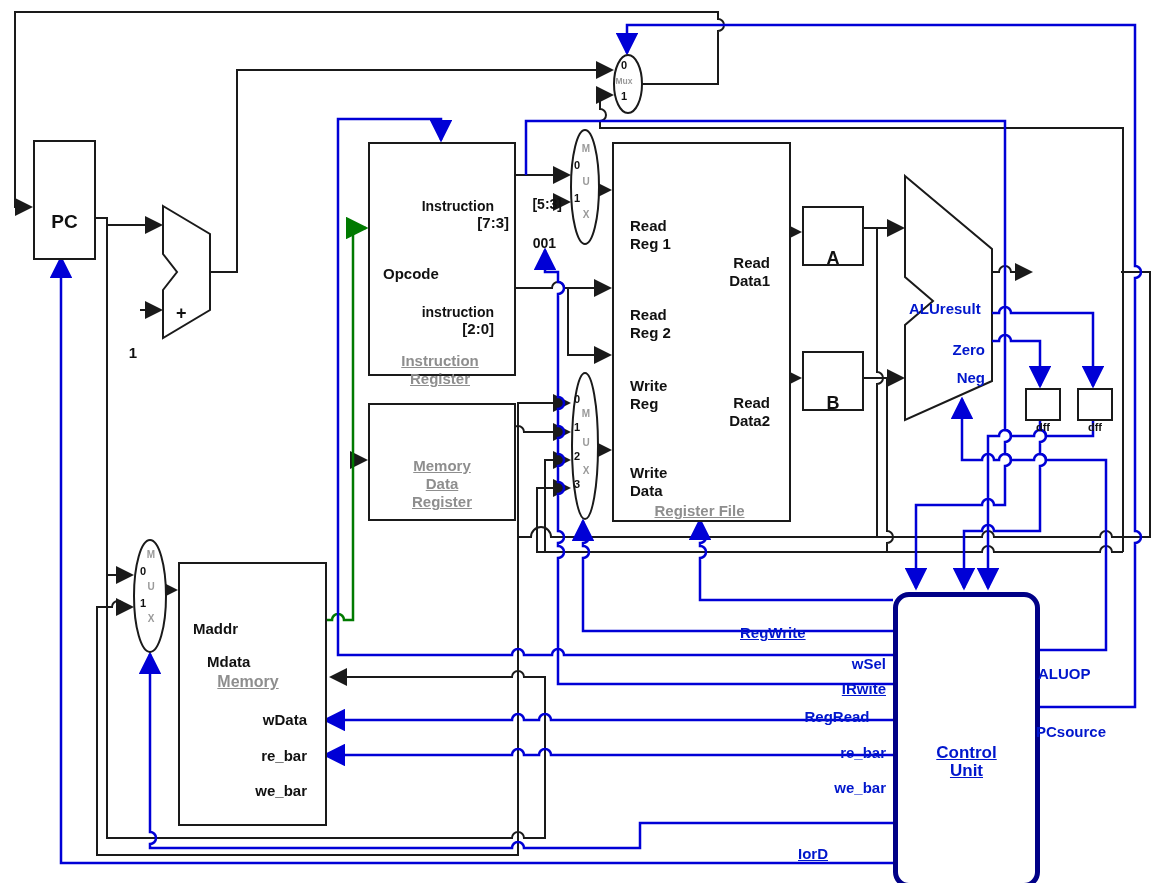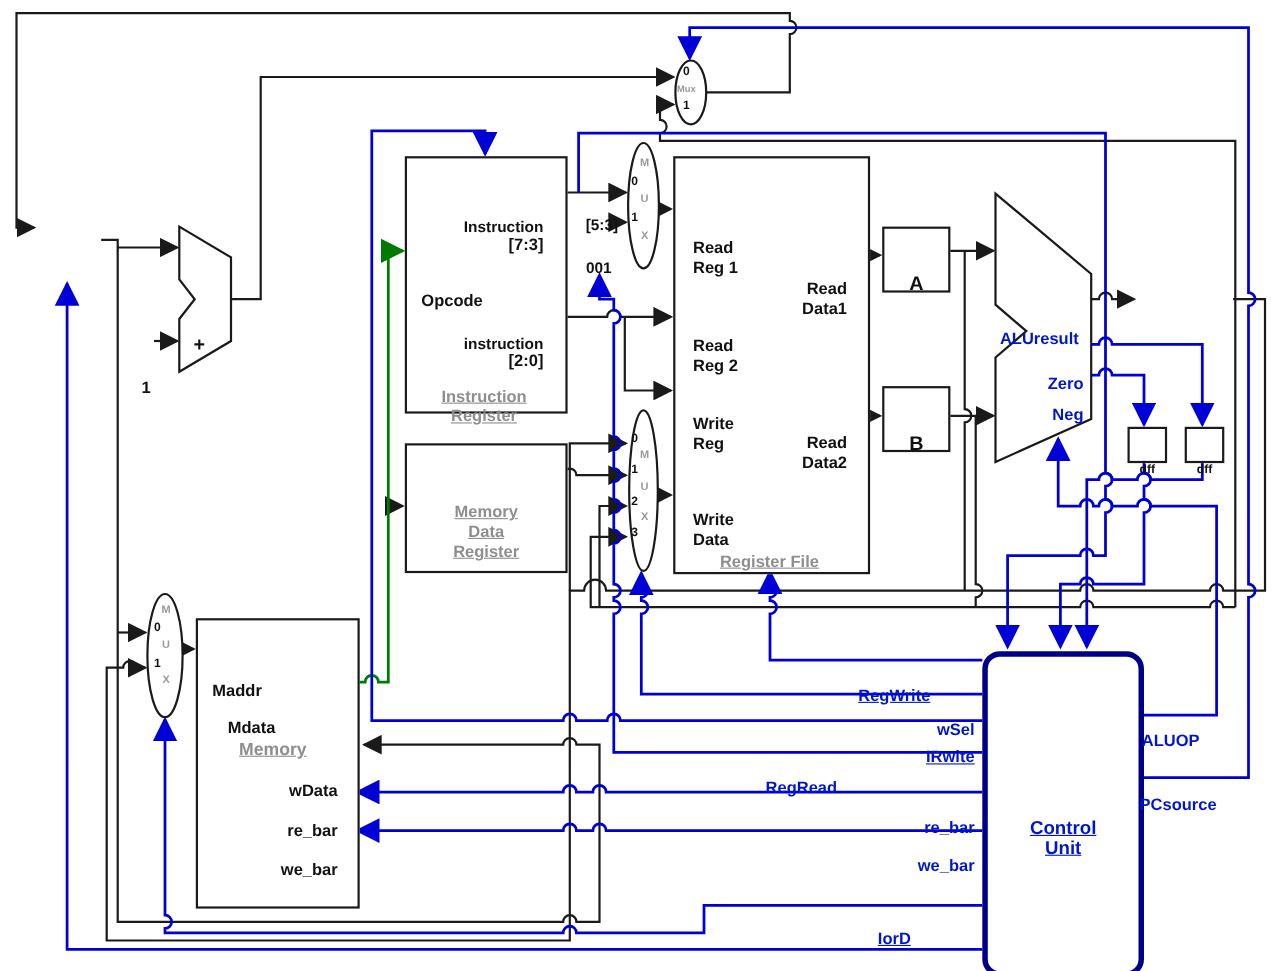--- a/index.html
+++ b/index.html
@@ -138,20 +138,23 @@
   </g>
 
   <g fill="#fff" stroke="#1a1a1a" stroke-width="2">
     <ellipse cx="628" cy="84" rx="14" ry="29"></ellipse>
     <ellipse cx="585" cy="187" rx="14" ry="57"></ellipse>
     <ellipse cx="585" cy="446" rx="13" ry="73"></ellipse>
     <ellipse cx="150" cy="596" rx="16" ry="56"></ellipse>
   </g>
 </svg>
 
+<div class="box" style="left:33px;top:140px;width:59px;height:116px;">
+  <span class="lbl" style="position:static;font-size:19px;">PC</span>
+</div>
 
 <div class="box" style="left:368px;top:142px;width:144px;height:230px;"></div>
 <div class="box" style="left:612px;top:142px;width:175px;height:376px;"></div>
 
 <div class="box" style="left:802px;top:206px;width:58px;height:56px;">
   <span class="lbl" style="position:static;font-size:18px;">A</span>
 </div>
 <div class="box" style="left:802px;top:351px;width:58px;height:56px;">
   <span class="lbl" style="position:static;font-size:18px;">B</span>
 </div>
@@ -174,21 +177,21 @@
 
 <div class="ctrl" style="left:893px;top:592px;width:137px;height:286px;">
   <span class="lbl blue caption-center" style="position:static;font-size:17px;text-decoration:underline;">Control
 Unit</span>
 </div>
 
 <div class="lbl" style="left:176px;top:260px;font-size:18px;">+</div>
 <div class="lbl" style="left:117px;top:300px;width:20px;text-align:right;">1</div>
 
 <div class="lbl small" style="left:368px;top:153px;width:126px;text-align:right;">Instruction</div>
-<div class="lbl" style="left:368px;top:170px;width:126px;text-align:right;">[7:3]</div>
+<div class="lbl" style="left:368px;top:170px;width:126px;text-align:right;padding-left:15px;">[7:3]</div>
 <div class="lbl" style="left:383px;top:221px;">Opcode</div>
 <div class="lbl small" style="left:368px;top:259px;width:126px;text-align:right;">instruction</div>
 <div class="lbl" style="left:368px;top:276px;width:126px;text-align:right;">[2:0]</div>
 <div class="lbl gray caption-center" style="left:368px;top:308px;width:144px;">Instruction
 Register</div>
 
 <div class="lbl" style="left:630px;top:173px;">Read
 Reg 1</div>
 <div class="lbl" style="left:696px;top:210px;width:74px;text-align:right;">Read
 Data1</div>
@@ -233,24 +236,24 @@
 
 <div class="muxl muxg" style="left:143px;top:549px;width:16px;">M</div>
 <div class="muxl" style="left:136px;top:566px;width:14px;">0</div>
 <div class="muxl muxg" style="left:143px;top:581px;width:16px;">U</div>
 <div class="muxl" style="left:136px;top:598px;width:14px;">1</div>
 <div class="muxl muxg" style="left:143px;top:613px;width:16px;">X</div>
 
 <div class="lbl small" style="left:508px;top:151px;width:54px;text-align:right;">[5:3]</div>
 <div class="lbl small" style="left:504px;top:190px;width:52px;text-align:right;">001</div>
 
-<div class="lbl blue" style="left:740px;top:580px;width:146px;text-align:center;text-decoration:underline;">RegWrite</div>
+<div class="lbl blue" style="left:740px;top:580px;width:146px;text-align:left;text-decoration:underline;">RegWrite</div>
 <div class="lbl blue" style="left:740px;top:611px;width:146px;text-align:right;">wSel</div>
 <div class="lbl blue" style="left:740px;top:636px;width:146px;text-align:right;text-decoration:underline;">IRwite</div>
-<div class="lbl blue" style="left:696px;top:664px;width:146px;text-align:left;">RegRead</div>
+<div class="lbl blue" style="left:764px;top:664px;width:146px;text-align:center;">RegRead</div>
 <div class="lbl blue" style="left:740px;top:700px;width:146px;text-align:right;">re_bar</div>
 <div class="lbl blue" style="left:740px;top:735px;width:146px;text-align:right;">we_bar</div>
 <div class="lbl blue" style="left:740px;top:801px;width:146px;text-align:center;text-decoration:underline;">IorD</div>
 <div class="lbl blue" style="left:740px;top:841px;width:146px;text-align:right;">PCwrite</div>
 
 <div class="lbl blue" style="left:1038px;top:621px;width:80px;">ALUOP</div>
 <div class="lbl blue" style="left:1036px;top:679px;width:90px;">PCsource</div>
 
 </div>
 

